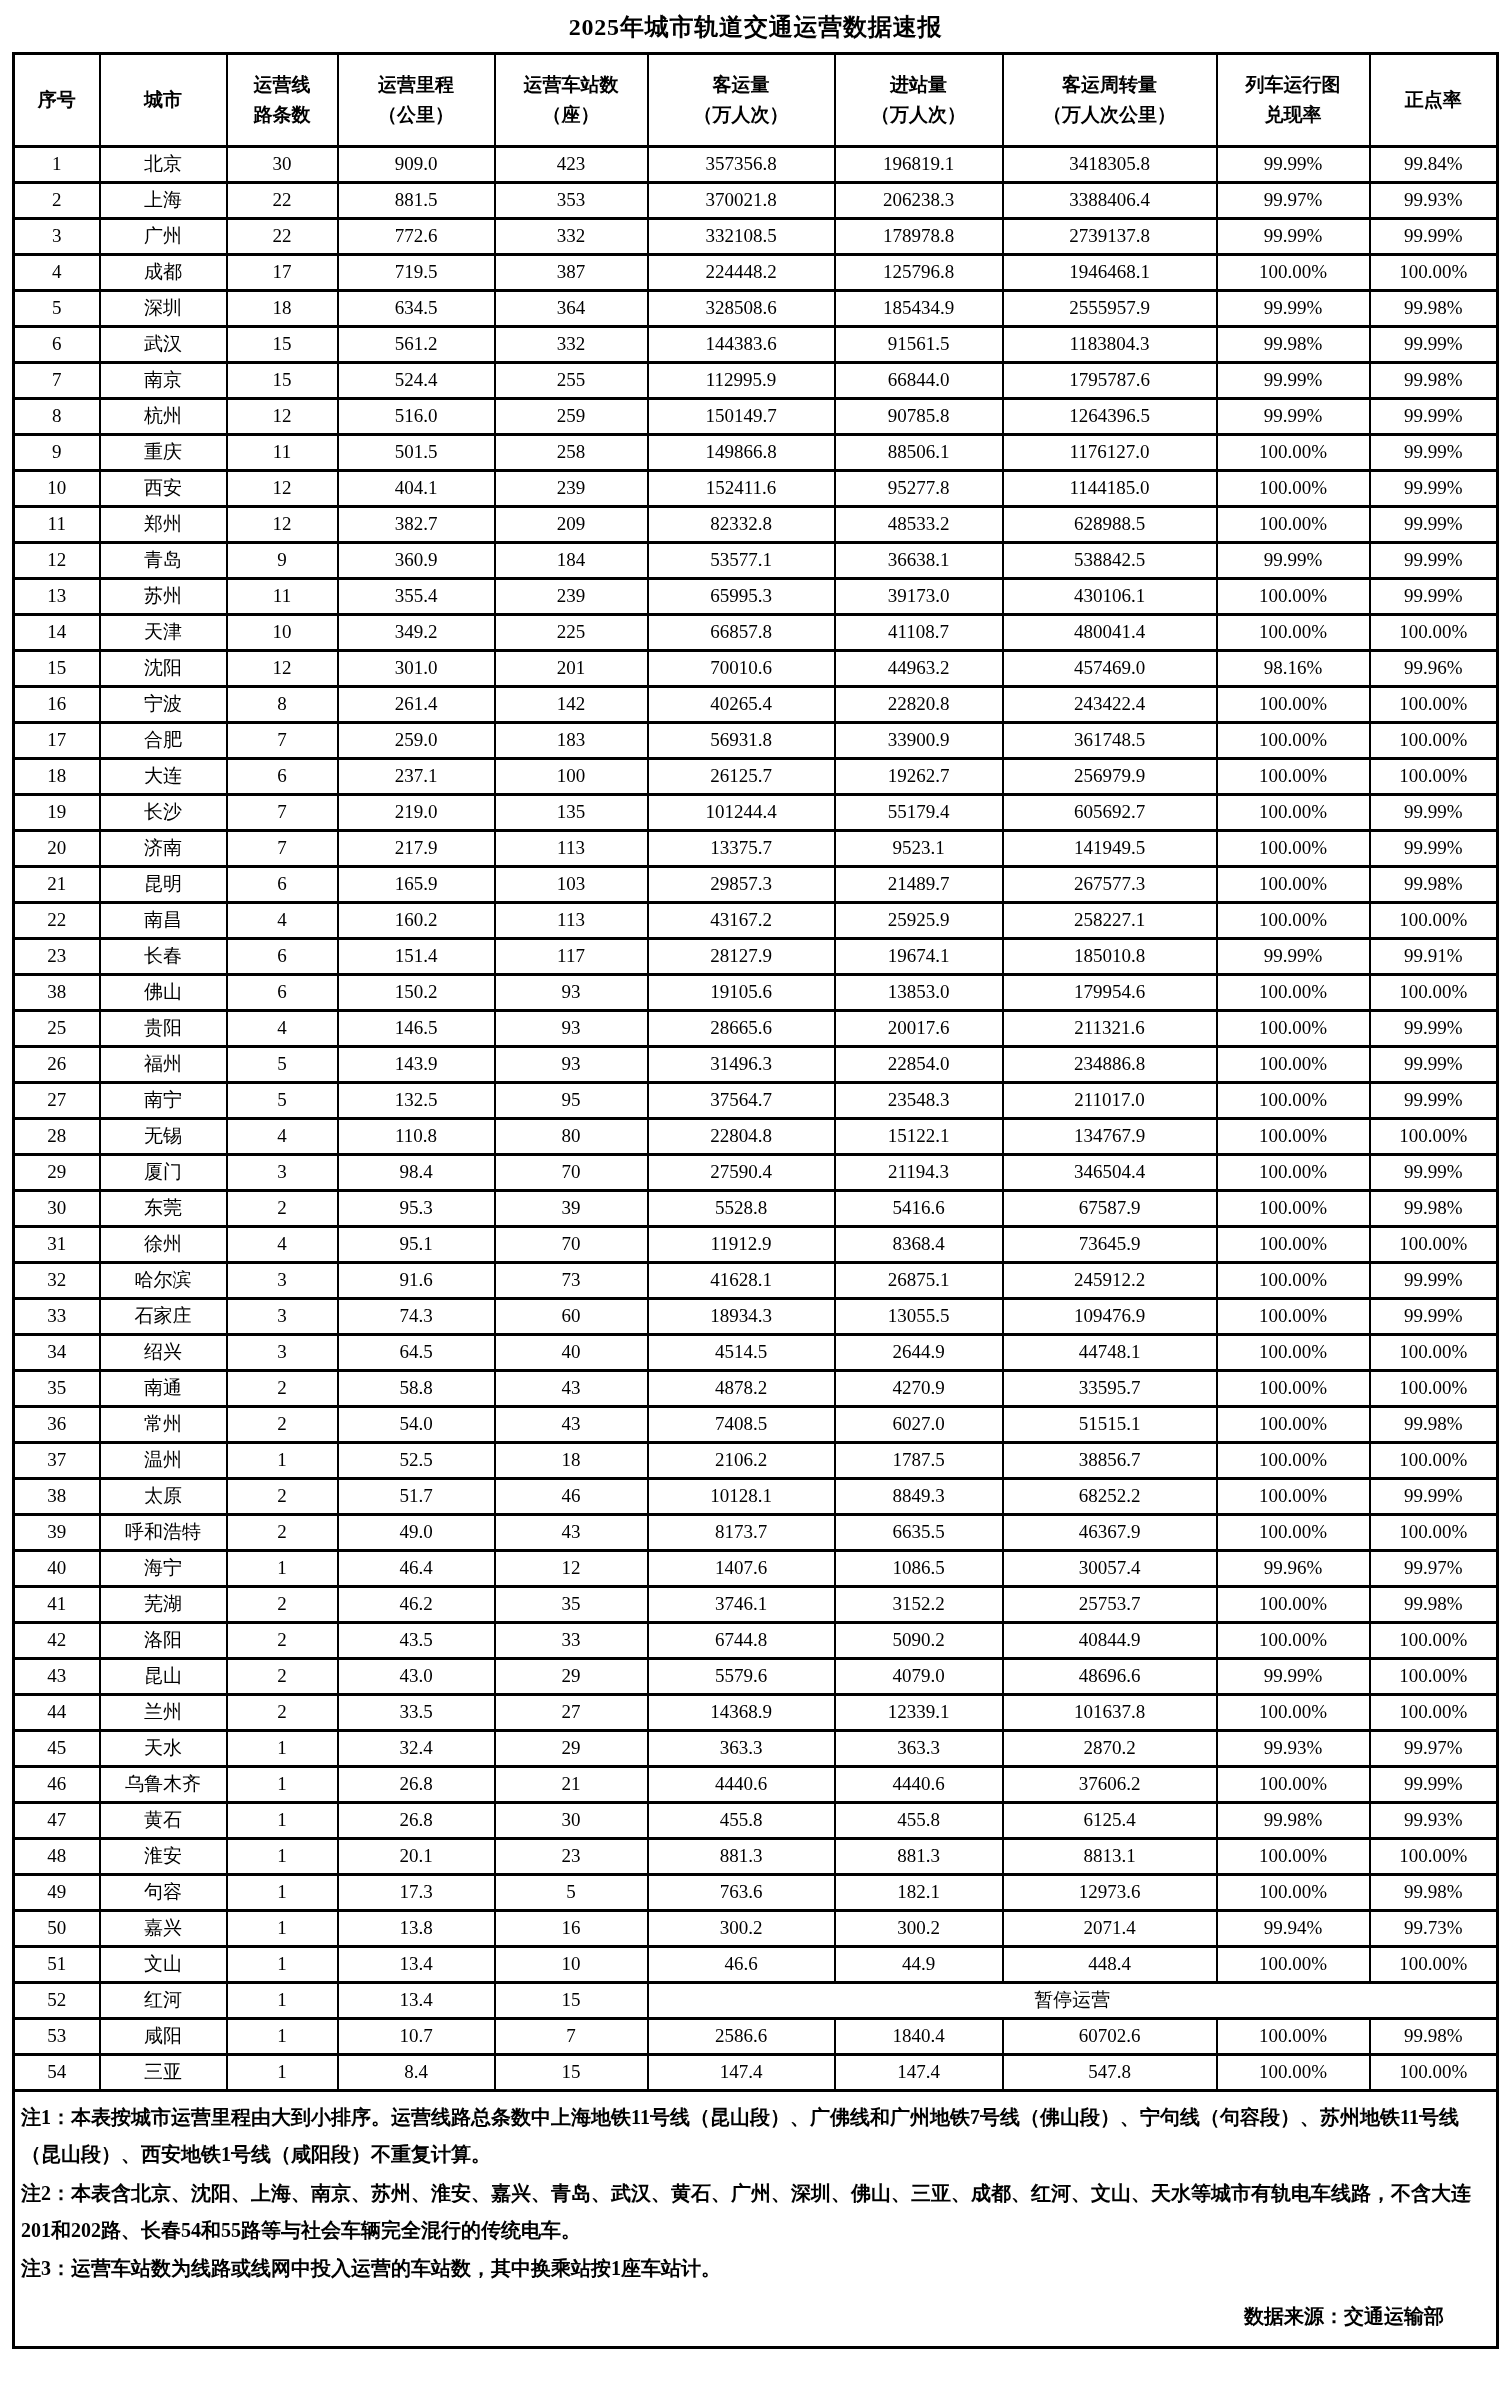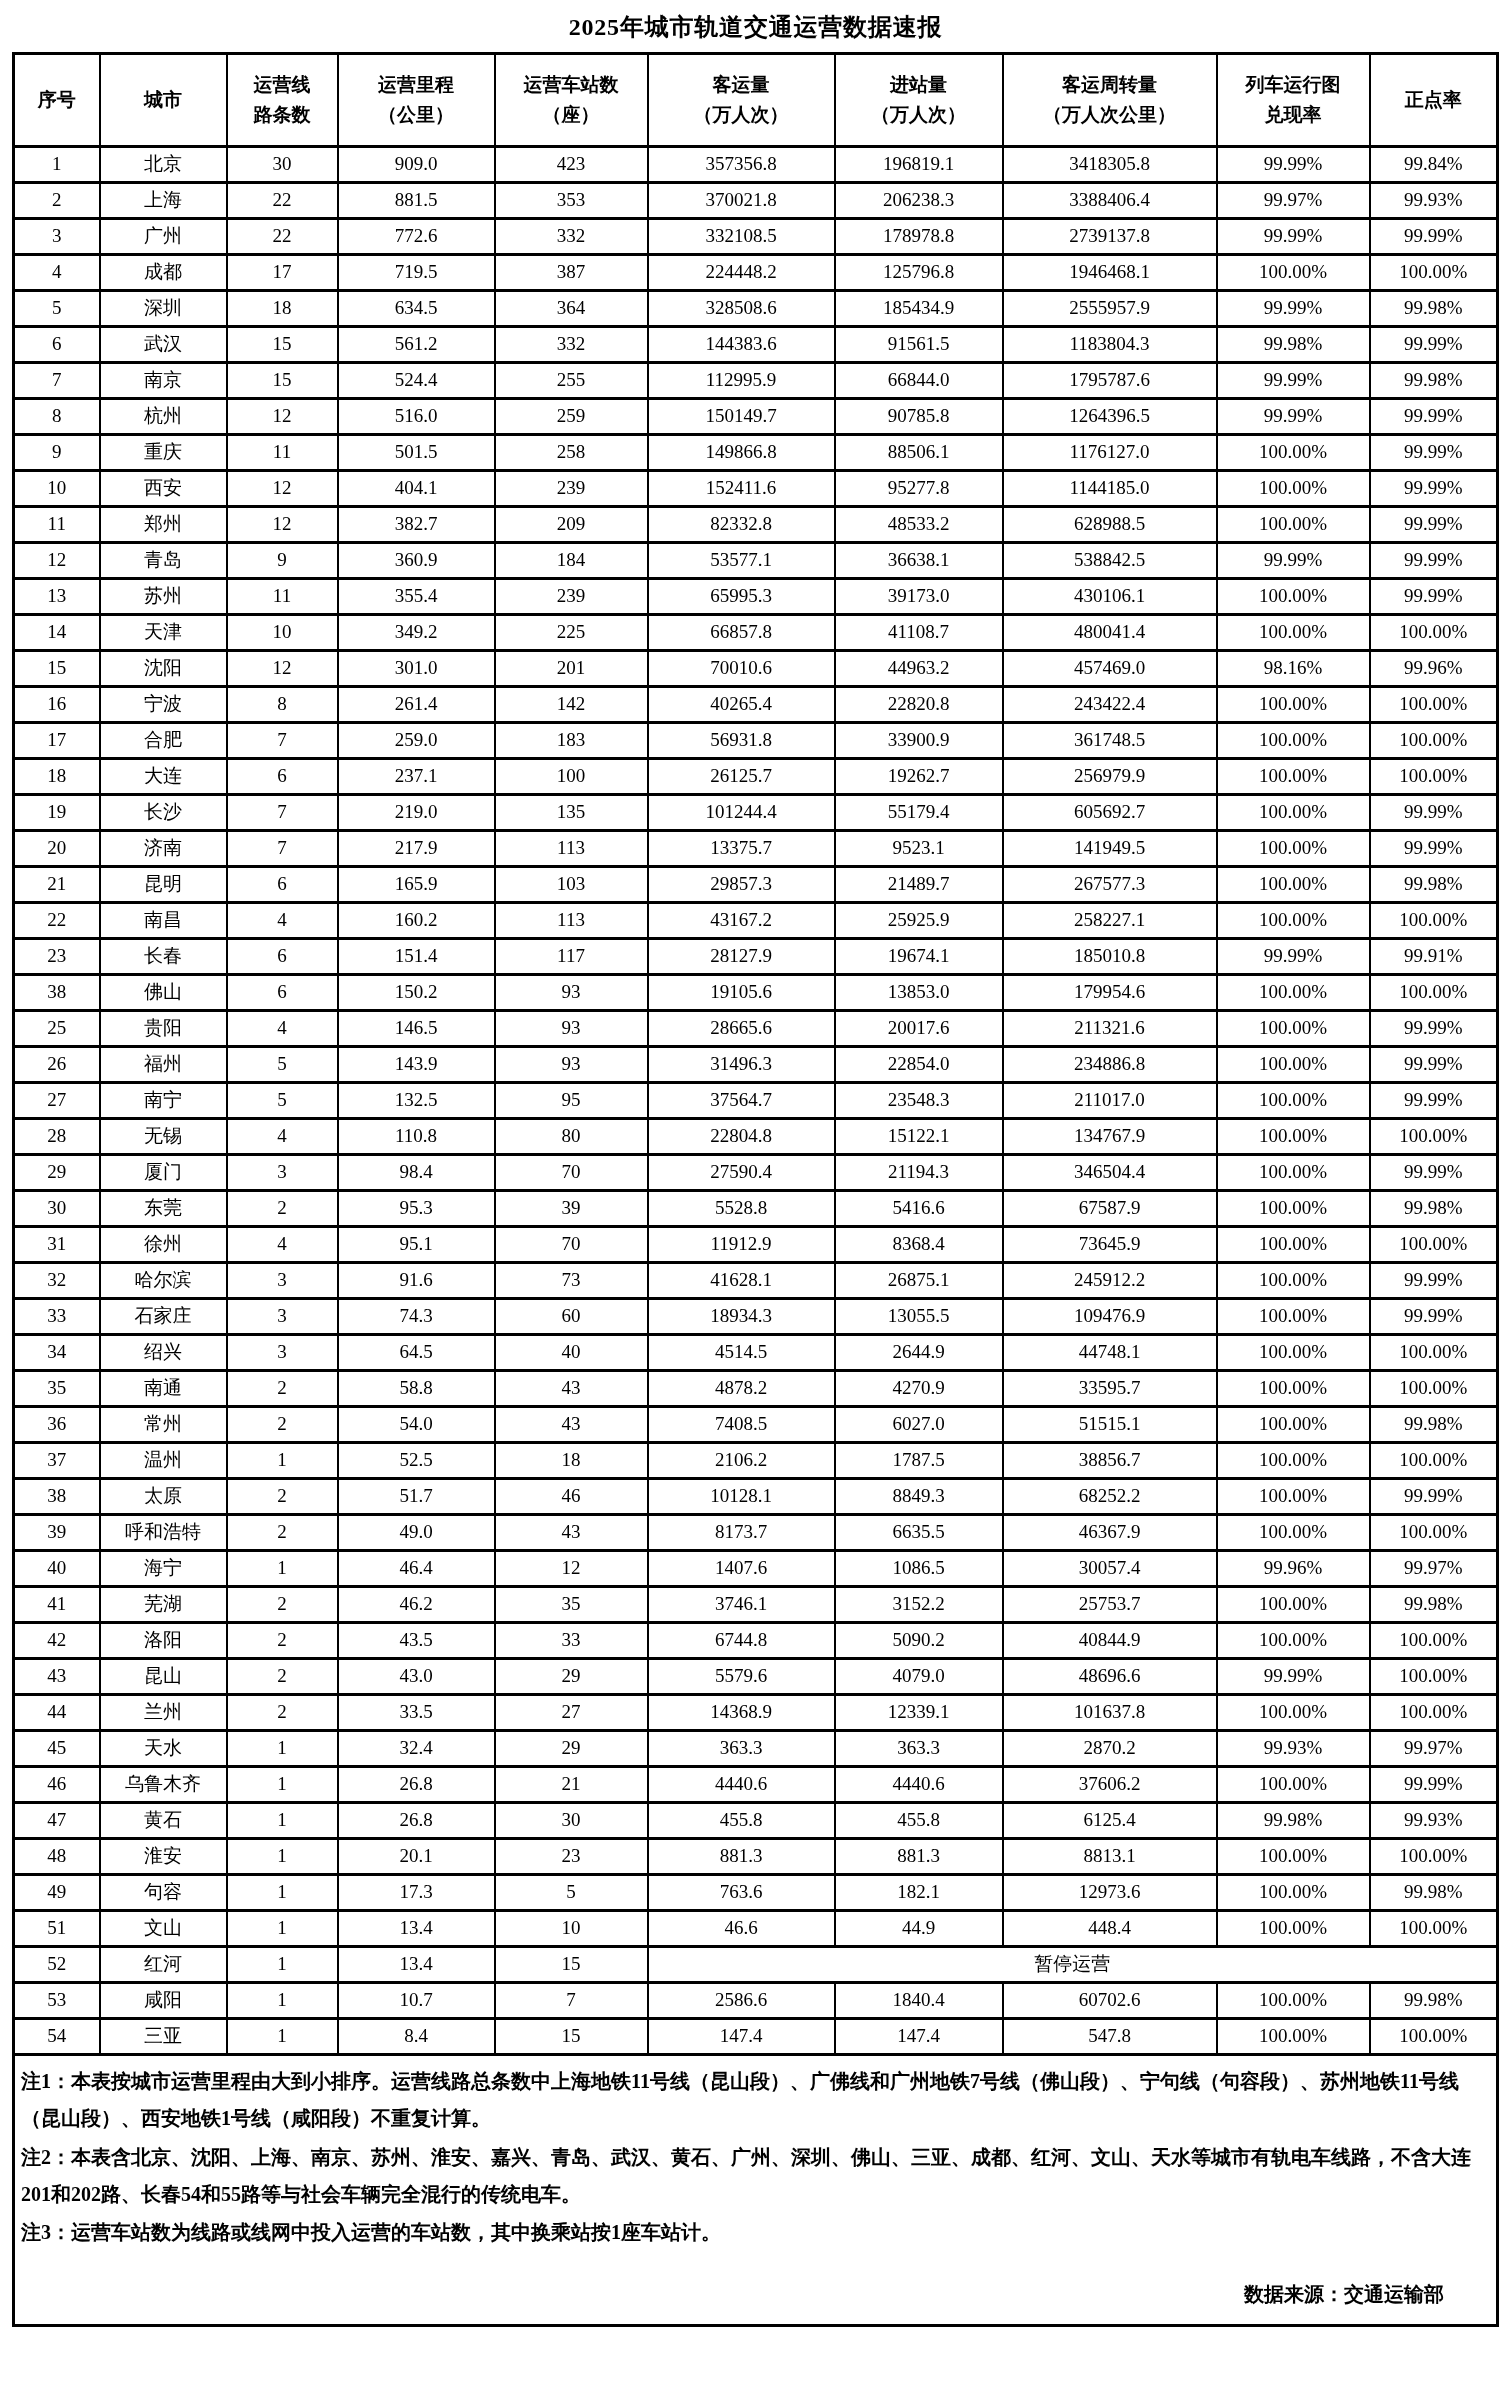--- a/index.html
+++ b/index.html
@@ -53,21 +53,21 @@
     font-weight:bold;
     font-size:20px;
     line-height:1.85;
     padding:7.6px 6.1px 9.2px 6.1px;
     height:auto;
   }
   .note-line { margin:0 0 1.5px 0; }
   .source-line {
     text-align:right;
     padding-right:46px;
-    margin-top:25px;
+    margin-top:11px;
   }
 </style>
 </head>
 <body>
 
 <div class="title">2025年城市轨道交通运营数据速报</div>
 
 <table class="report">
   <colgroup>
     <col class="c1">
@@ -705,20 +705,32 @@
         <td>1</td>
         <td>17.3</td>
         <td>5</td>
         <td>763.6</td>
         <td>182.1</td>
         <td>12973.6</td>
         <td>100.00%</td>
         <td>99.98%</td>
       </tr>
       <tr>
+        <td>50</td>
+        <td>嘉兴</td>
+        <td>1</td>
+        <td>13.8</td>
+        <td>16</td>
+        <td>300.2</td>
+        <td>300.2</td>
+        <td>2071.4</td>
+        <td>99.94%</td>
+        <td>99.73%</td>
+      </tr>
+      <tr>
         <td>51</td>
         <td>文山</td>
         <td>1</td>
         <td>13.4</td>
         <td>10</td>
         <td>46.6</td>
         <td>44.9</td>
         <td>448.4</td>
         <td>100.00%</td>
         <td>100.00%</td>

